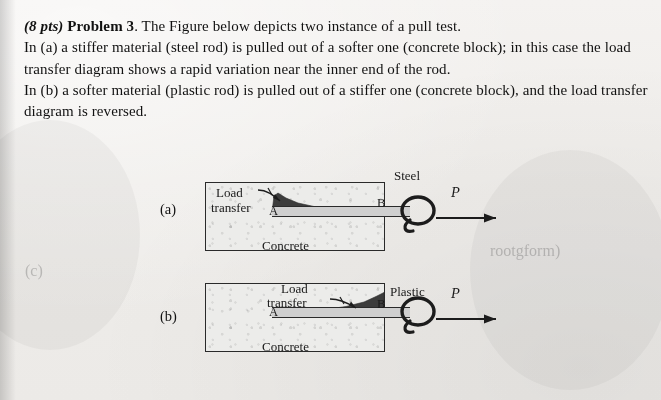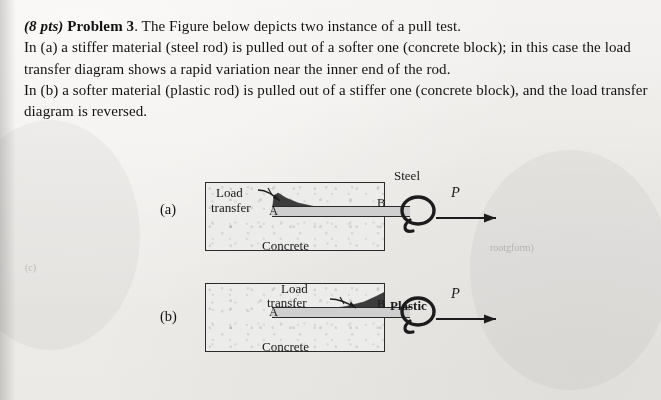--- a/index.html
+++ b/index.html
@@ -75,21 +75,21 @@
     pointer-events:none;
   }
   .edge-dark{
     position:absolute;
     background:linear-gradient(90deg, rgba(0,0,0,0.16), rgba(0,0,0,0));
     pointer-events:none;
   }
   .faint{
     position:absolute;
     color:rgba(90,90,90,0.33);
-    font-size:10px;
+    font-size:16px;
     font-family:"Liberation Serif", serif;
   }
   svg{display:block;overflow:visible;}
 </style>
 </head>
 <body>
 
 <div class="page-shade"></div>
 
 <div class="smudge" style="left:-40px;top:120px;width:180px;height:230px;"></div>
@@ -157,18 +157,18 @@
     <path d="M26,11 L19,8.5 L21,4.5 Z" fill="#1c1c1c"></path>
     <line x1="10" y1="0" x2="14" y2="7" stroke="#1c1c1c" stroke-width="1.2"></line>
   </svg>
 
   <div class="fig-label" style="left:160px;top:308px;">(b)</div>
   <div class="fig-text" style="left:281px;top:281px;">Load</div>
   <div class="fig-text" style="left:267px;top:295px;">transfer</div>
   <div class="fig-text small" style="left:269px;top:305px;">A</div>
   <div class="fig-text small" style="left:377px;top:297px;">B</div>
   <div class="fig-text" style="left:262px;top:339px;">Concrete</div>
-  <div class="fig-text" style="left:390px;top:298px;font-weight:bold;">Plastic</div>
+  <div class="fig-text" style="left:390px;top:284px;">Plastic</div>
   <div class="fig-text" style="left:451px;top:285px;font-style:italic;font-size:14.5px;">P</div>
 
   <div class="faint" style="left:25px;top:262px;">(c)</div>
   <div class="faint" style="left:490px;top:242px;">rootgform)</div>
 </div>
 
 </body></html>

